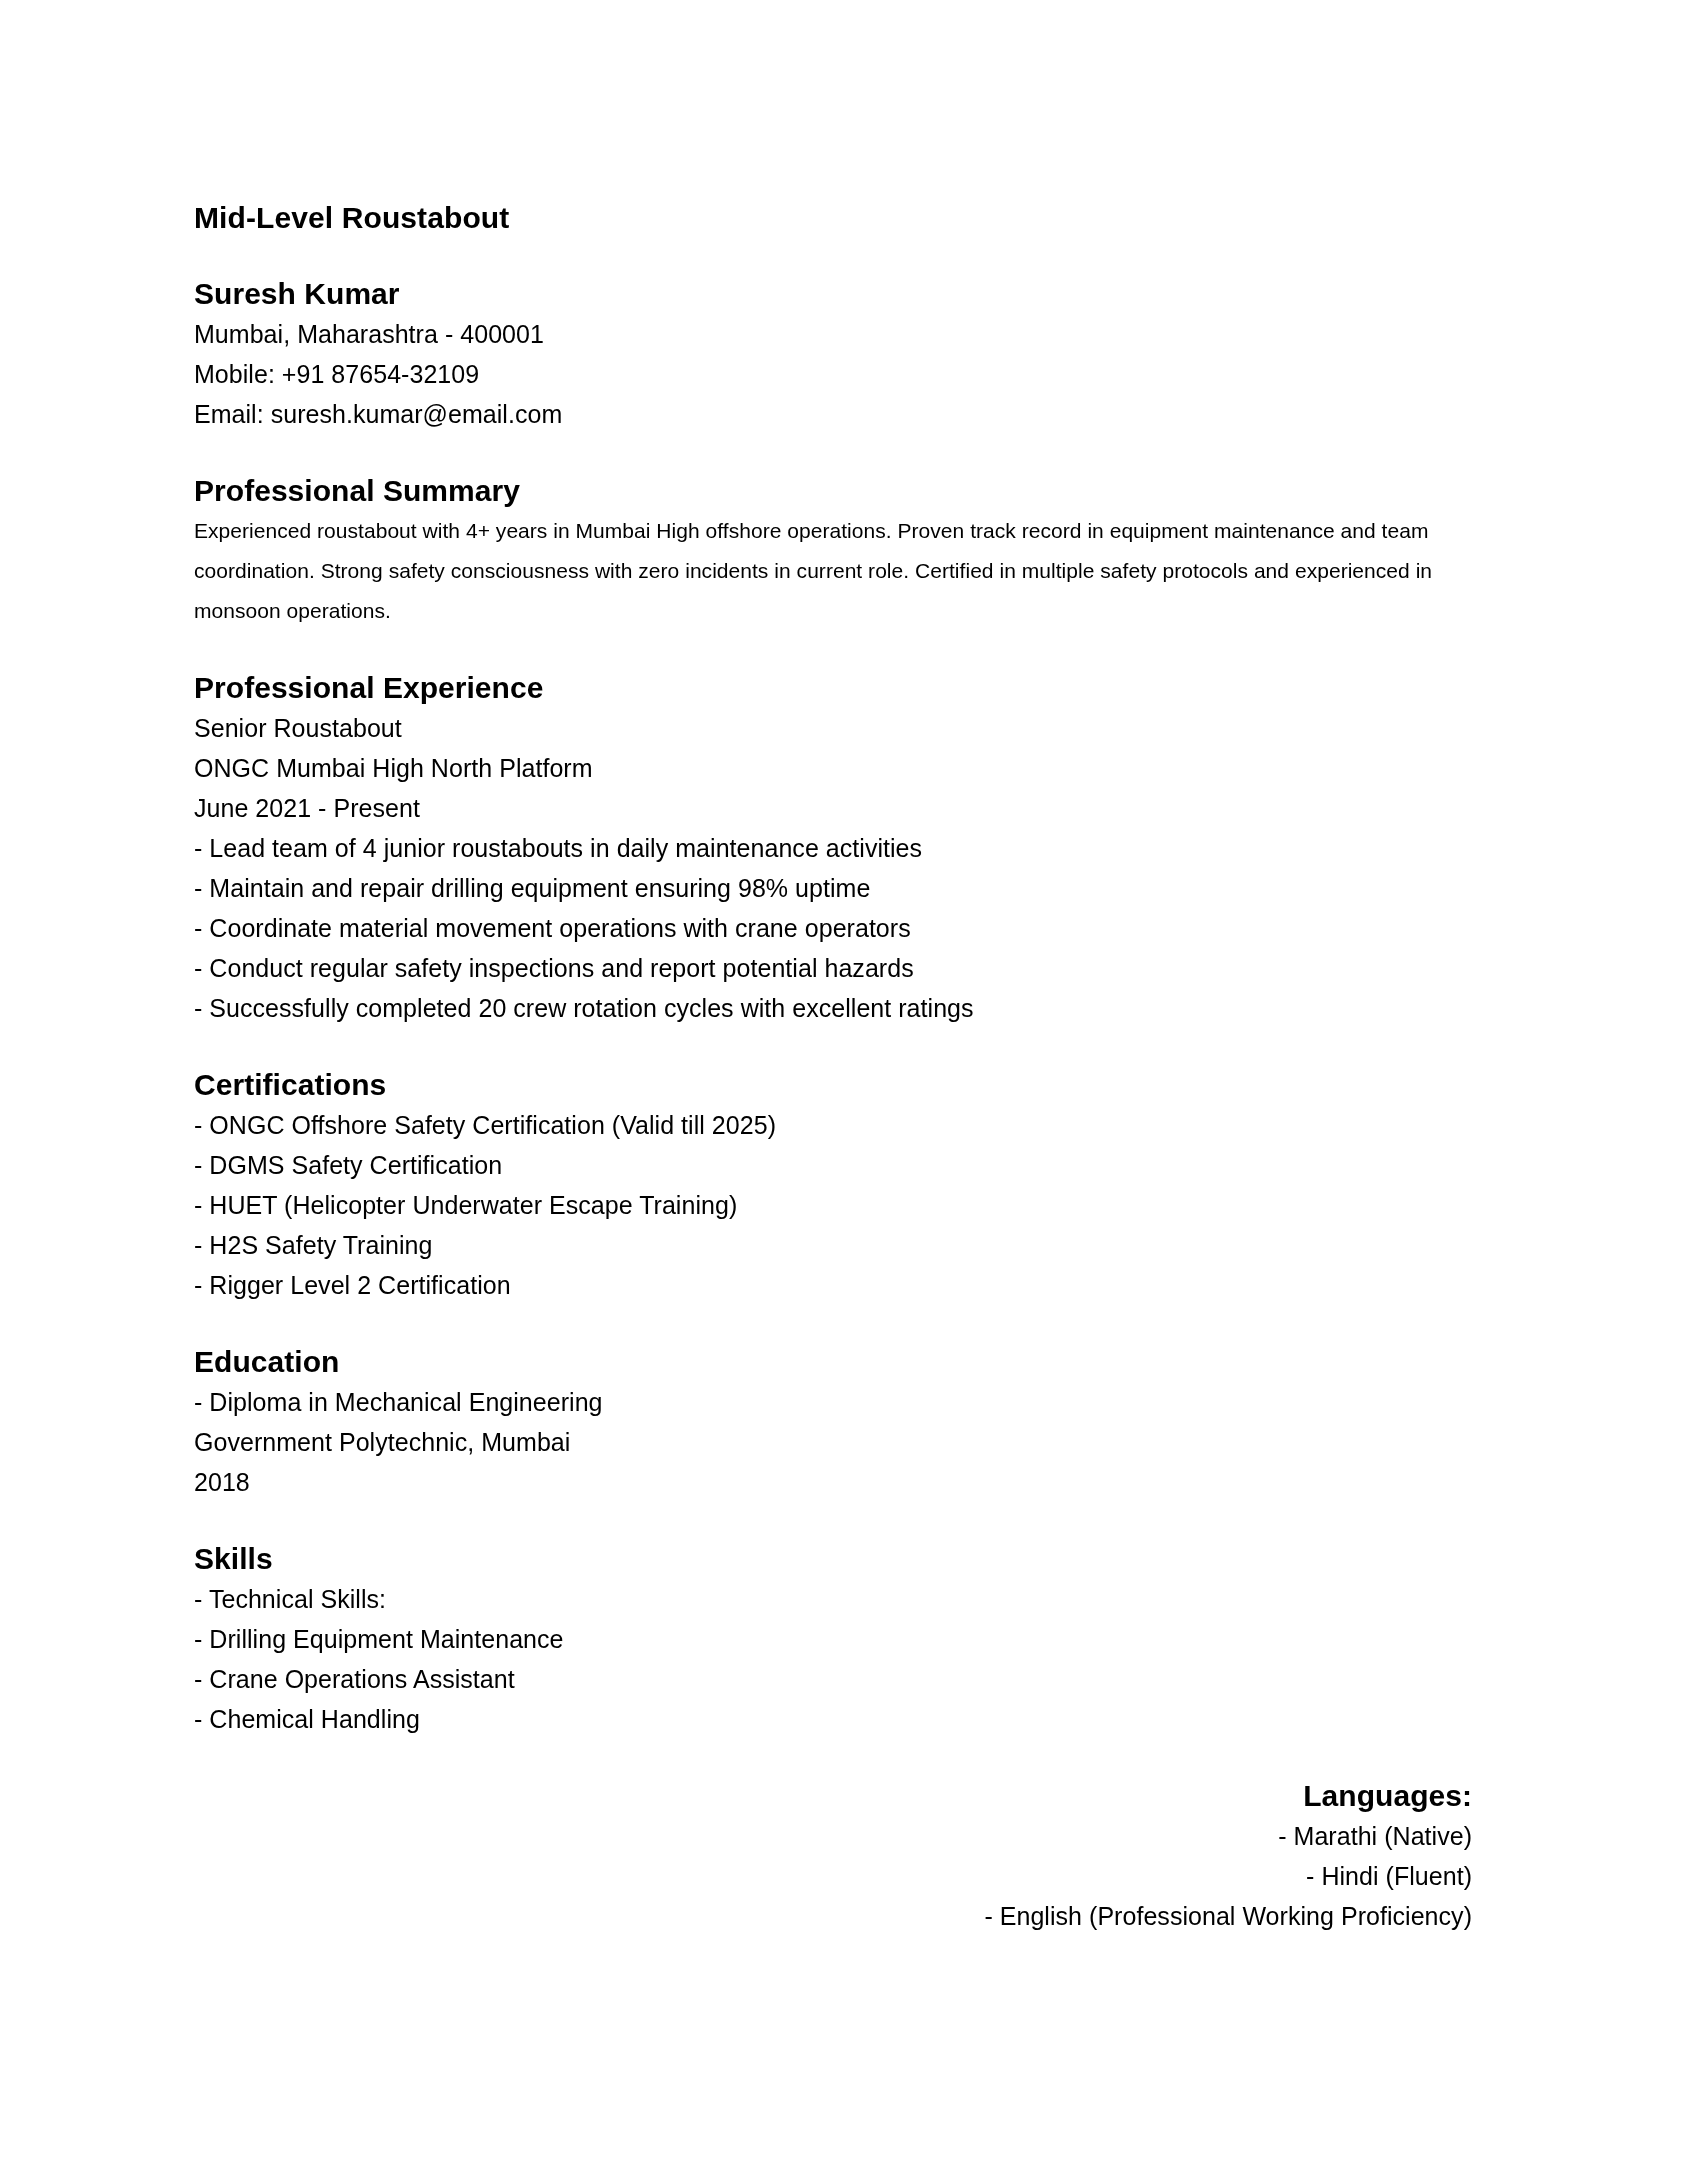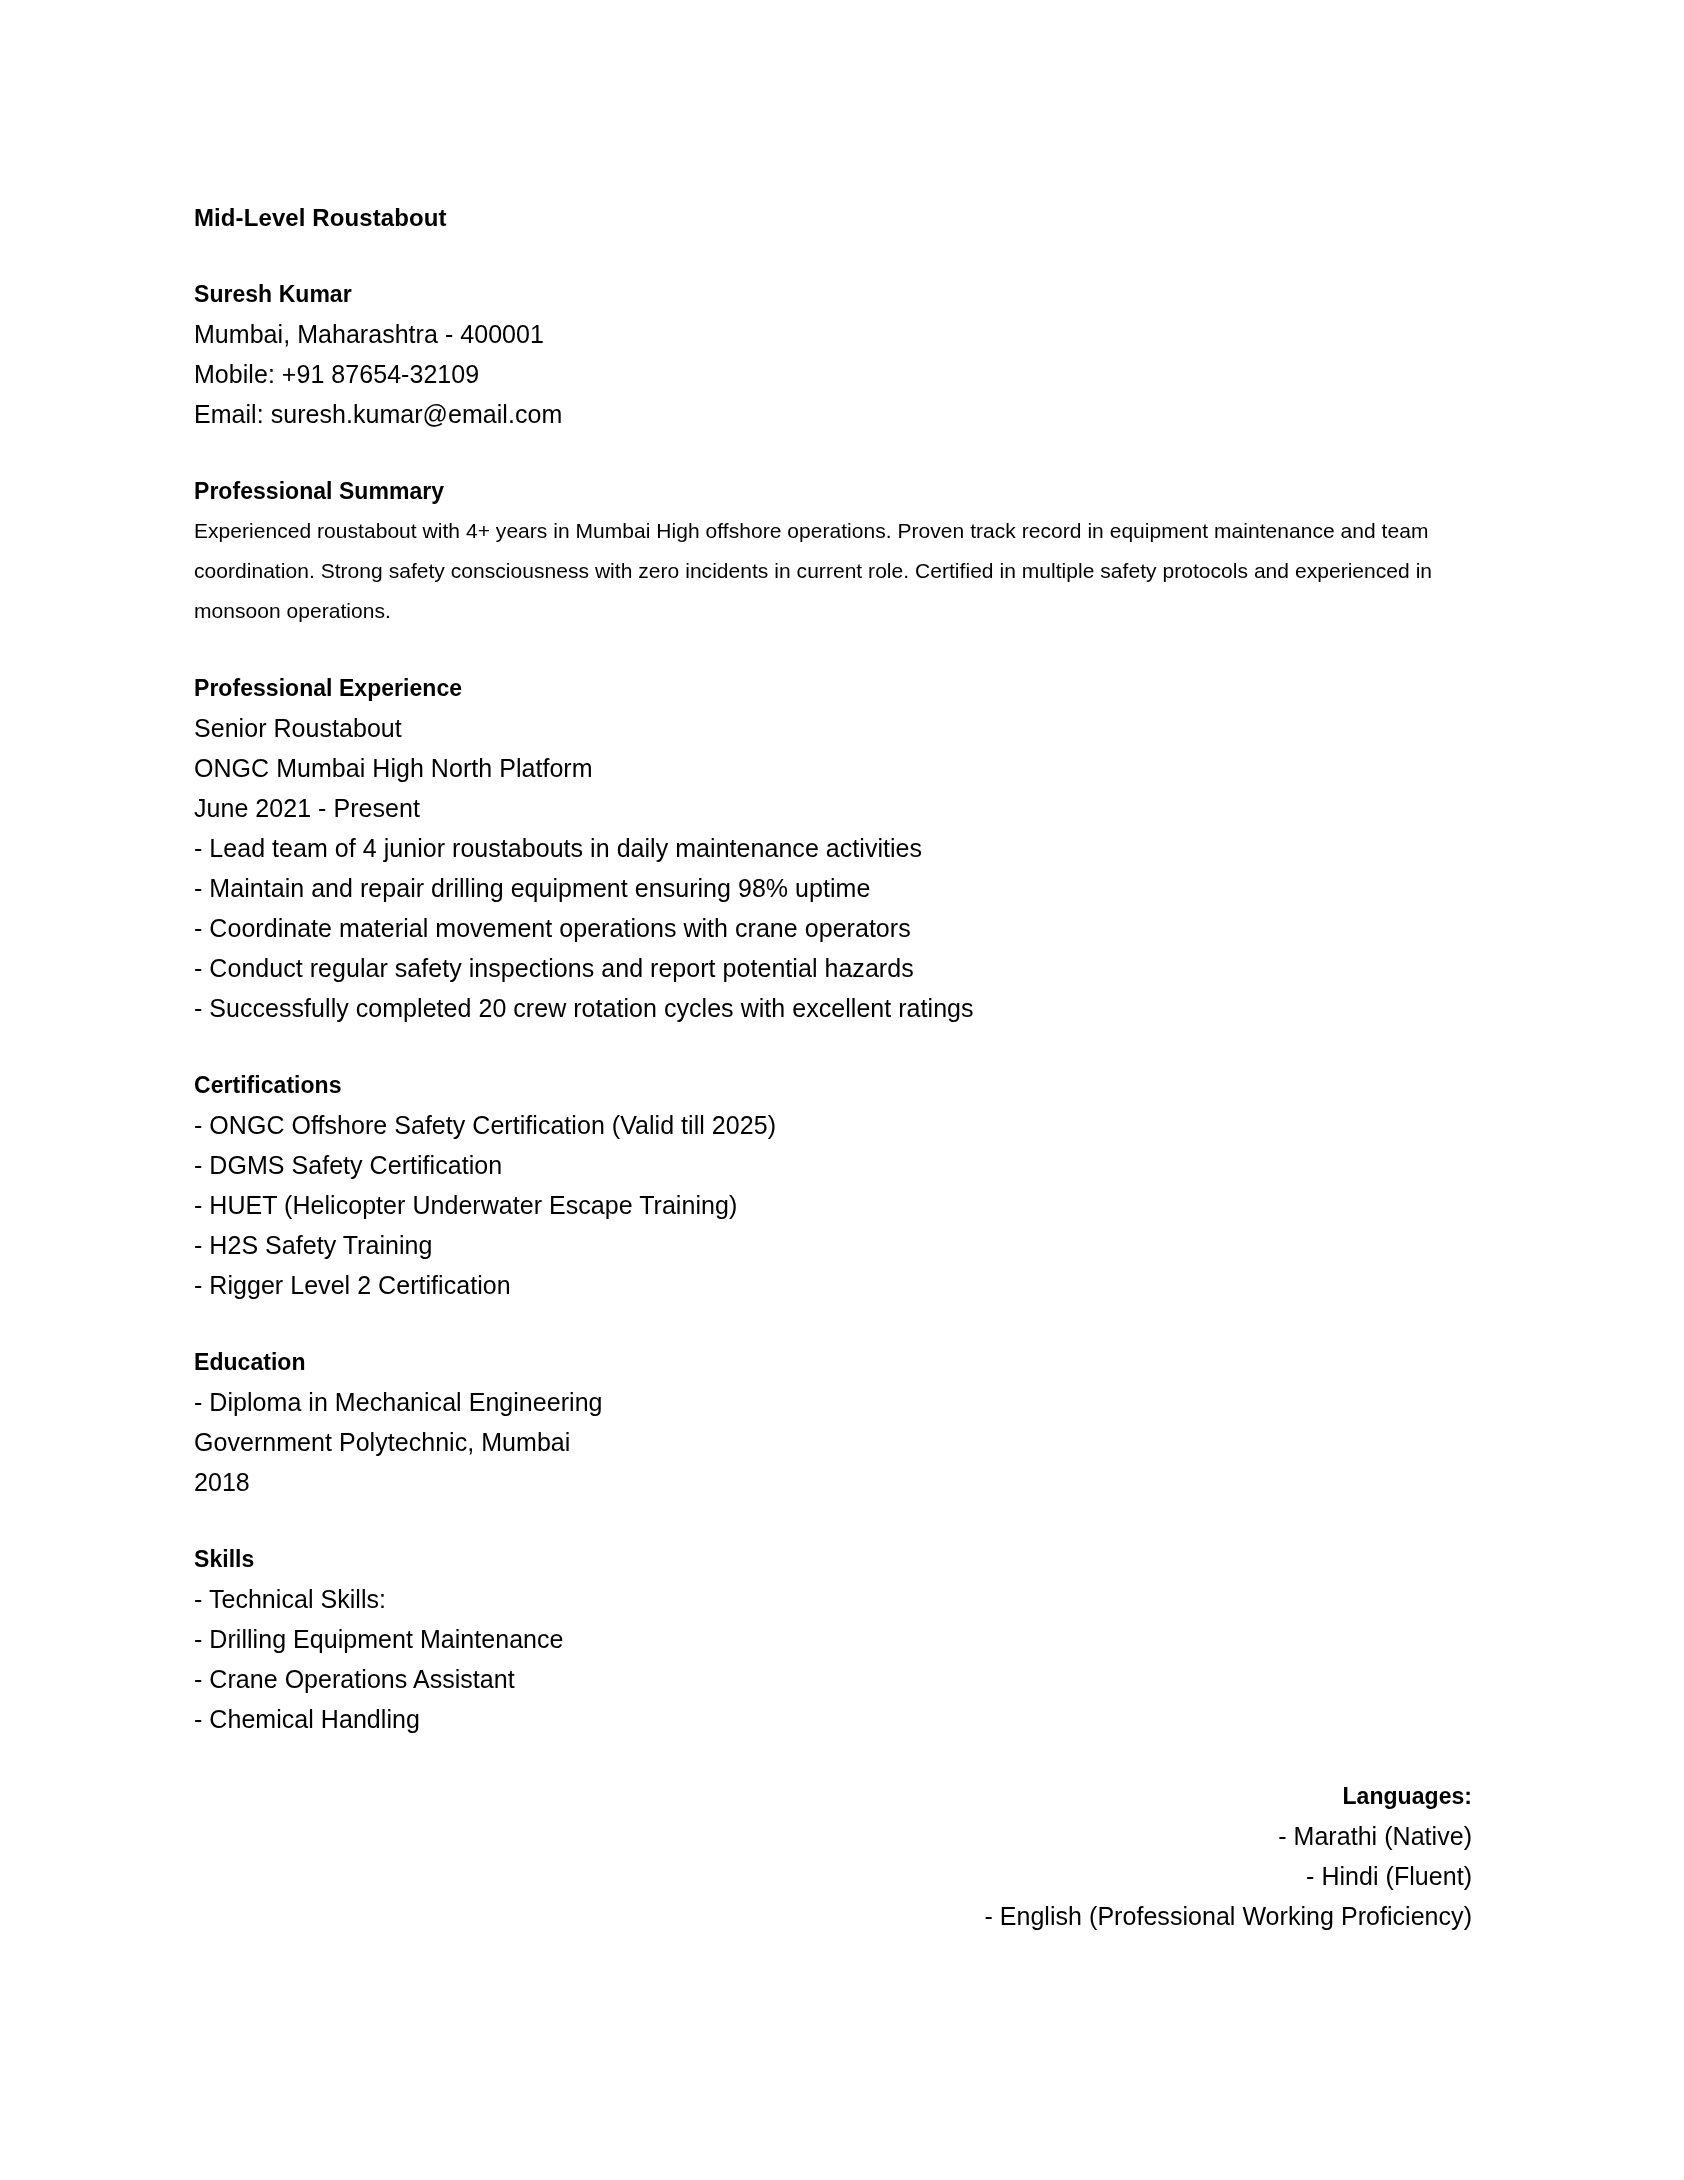--- a/index.html
+++ b/index.html
@@ -23,37 +23,37 @@
     background: #ffffff;
     box-sizing: border-box;
     padding: 198px 0 0 194px;
   }
 
   .doc {
     width: 1278px;
   }
 
   .doc-title {
-    font-size: 24px;
+    font-size: 30px;
     font-weight: bold;
     line-height: 39px;
     margin: 0 0 37px 0;
     letter-spacing: 0.1px;
   }
 
   .section {
     margin: 0 0 37px 0;
   }
   .section:last-child {
     margin-bottom: 0;
     text-align: right;
   }
 
   .heading {
-    font-size: 23px;
+    font-size: 30px;
     font-weight: bold;
     line-height: 40px;
     margin: 0;
     letter-spacing: 0.04px;
   }
 
   .line {
     font-size: 25px;
     font-weight: normal;
     line-height: 40px;

